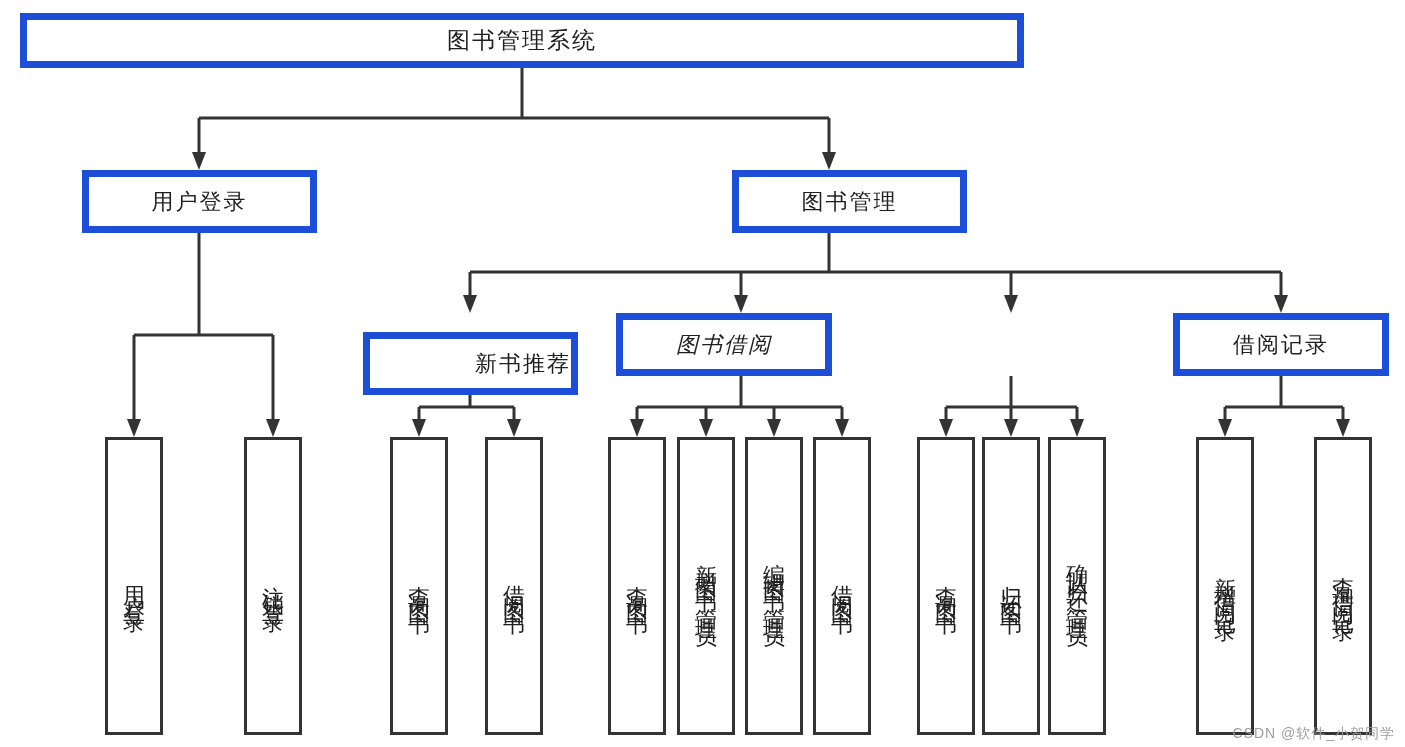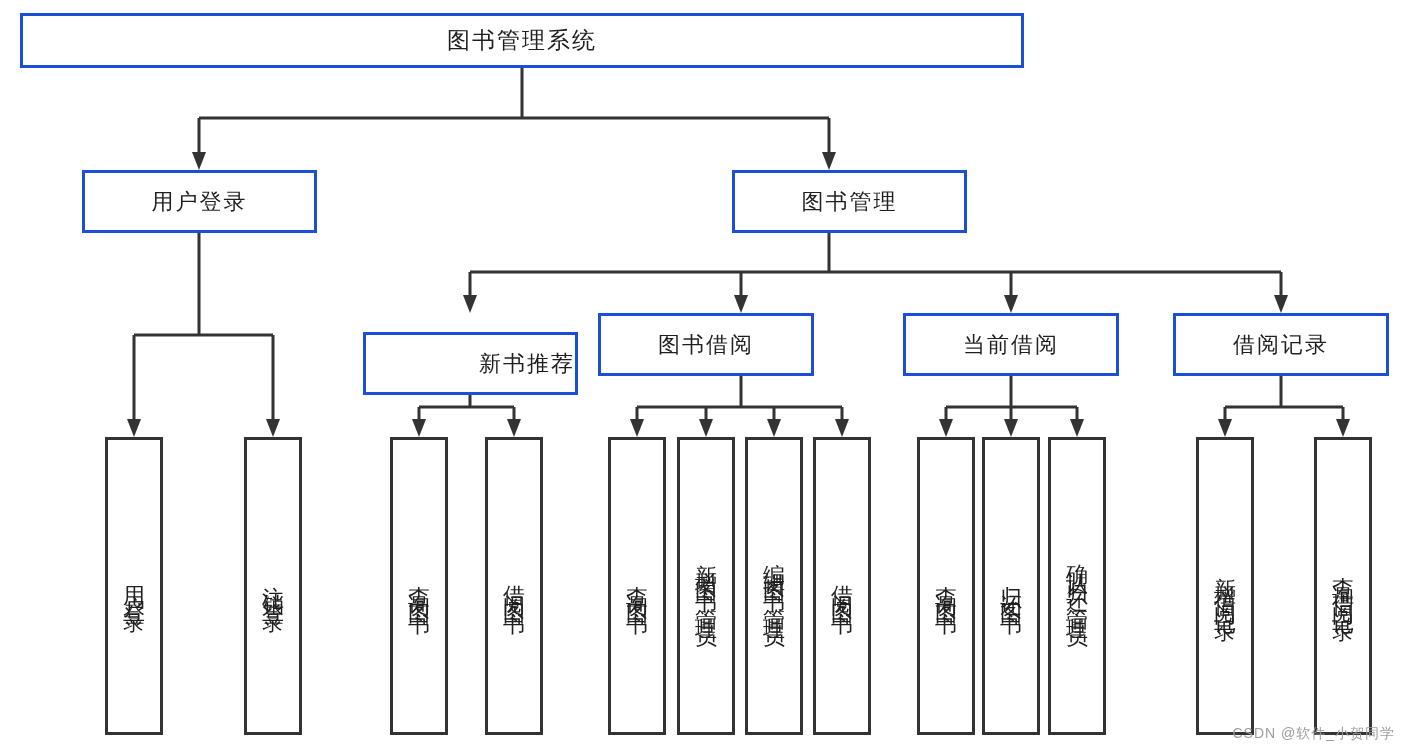--- a/index.html
+++ b/index.html
@@ -13,21 +13,21 @@
   }
   .wires {
     position: absolute;
     left: 0; top: 0;
     width: 1405px; height: 747px;
     pointer-events: none;
   }
   .node {
     position: absolute;
     box-sizing: border-box;
-    border: 3px solid #1d4ed8;
+    border: 7px solid #1d4ed8;
     background: #ffffff;
     display: flex;
     align-items: center;
     justify-content: center;
     color: #1f1f1f;
     font-size: 22px;
     letter-spacing: 2px;
     white-space: nowrap;
   }
   .node.root { font-size: 23px; }
@@ -114,25 +114,22 @@
   <div class="node" style="left:82px; top:170px; width:235px; height:63px;">
     <span>用户登录</span>
   </div>
   <div class="node" style="left:712px; top:170px; width:235px; height:63px;margin-left:20px;">
     <span>图书管理</span>
   </div>
 
   <div class="node" style="left:363px; top:332px; width:215px; height:63px;justify-content:flex-end;">
     <span>新书推荐</span>
   </div>
-  <div class="node" style="left:598px; top:313px; width:216px; height:63px;">
+  <div class="node" style="left:616px; top:313px; width:216px; height:63px;font-style:italic;">
     <span>图书借阅</span>
-  </div>
-  <div class="node" style="left:903px; top:313px; width:216px; height:63px;">
-    <span>当前借阅</span>
   </div>
   <div class="node" style="left:1173px; top:313px; width:216px; height:63px;">
     <span>借阅记录</span>
   </div>
 
   <div class="leaf" style="left:105px;">
     <span class="v">用户登录</span>
   </div>
   <div class="leaf" style="left:244px;">
     <span class="v">注销登录</span>

